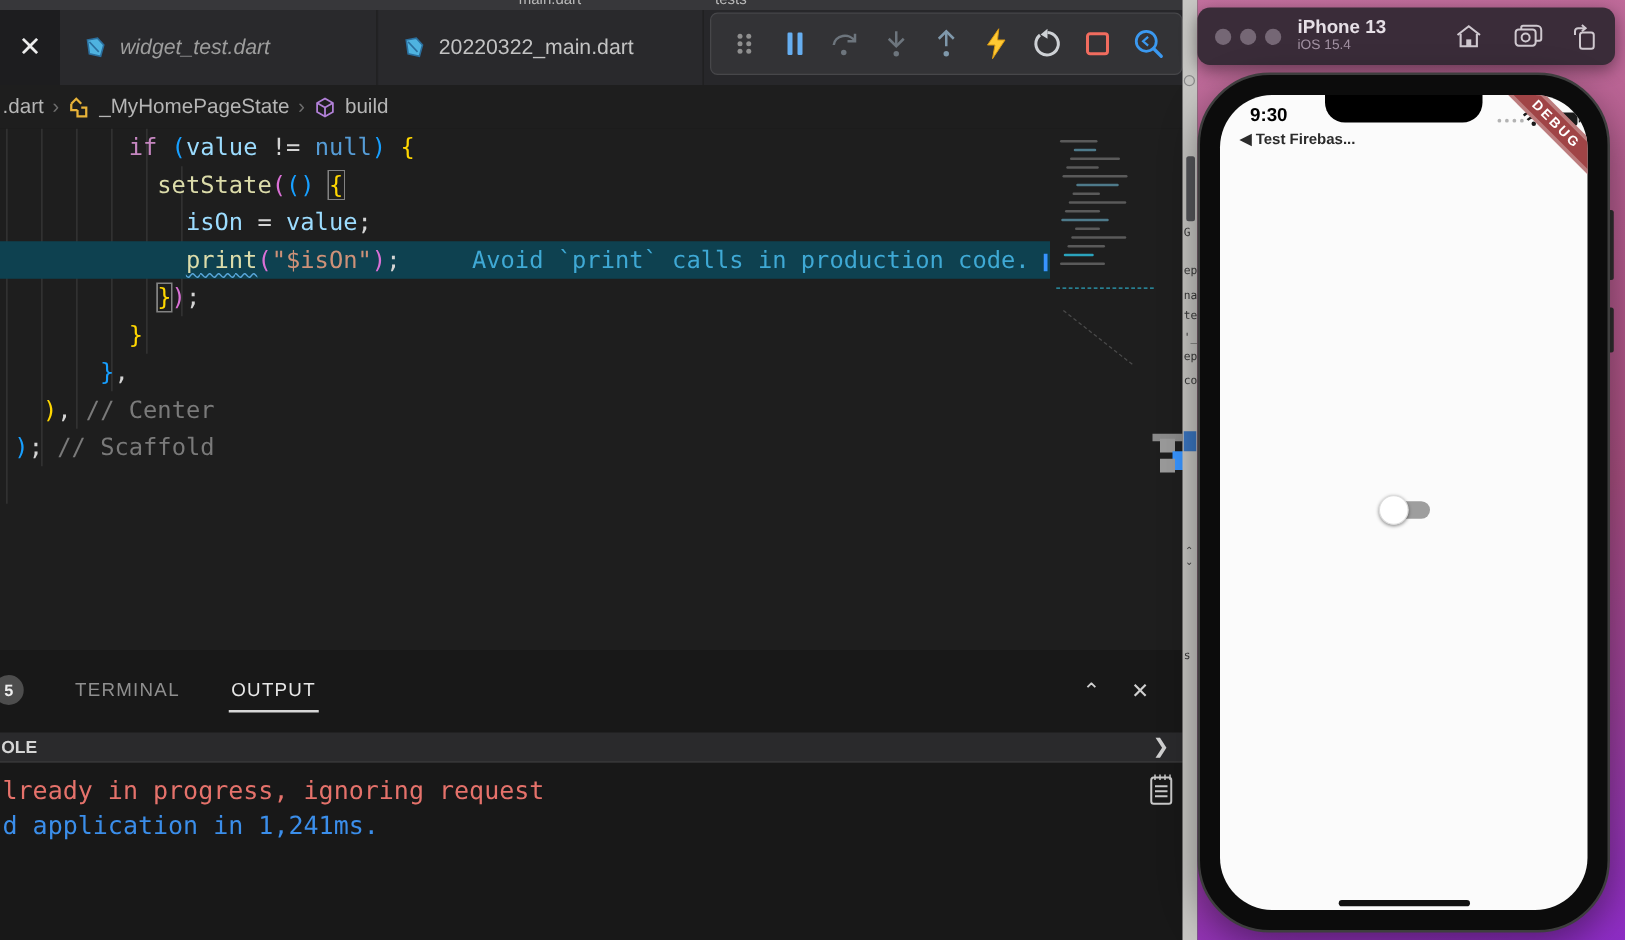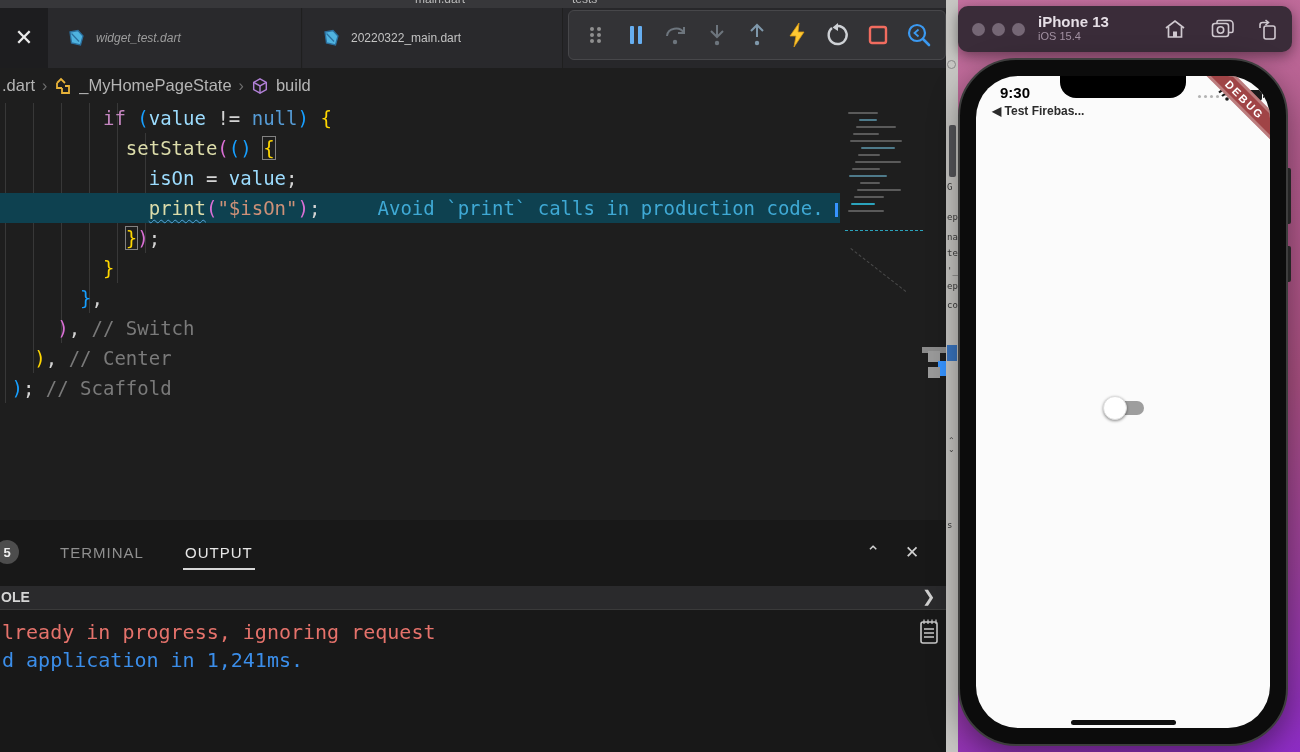--- a/index.html
+++ b/index.html
@@ -11,21 +11,21 @@
   #vscode { position:absolute; left:0; top:0; width:946px; height:752px; background:#1e1e1e; }
 
   .top-strip { position:absolute; left:0; top:0; width:946px; height:8px; background:#37373a; overflow:hidden; }
   .top-strip span { position:absolute; top:-8px; font-size:12px; color:#b9b9b9; }
 
   .tab-bar { position:absolute; left:0; top:8px; width:946px; height:60px; background:#27272a; }
   .tab-close { position:absolute; left:0; top:0; width:48px; height:60px; background:#1d1d1f;
     display:flex; align-items:center; justify-content:center; color:#ececec; font-size:22px; cursor:pointer; }
   .tab { position:absolute; top:0; height:60px; display:flex; align-items:center; gap:10px;
     padding:0 18px; background:#29292c; border-right:1px solid #1f1f1f; }
-  .tab .lbl { font-size:12px; color:#9d9d9d; }
+  .tab .lbl { font-size:17px; color:#9d9d9d; }
   .tab.preview .lbl { font-style:italic; }
   .tab.active2 .lbl { color:#c3c3c3; }
 
   .dbg-toolbar { position:absolute; left:568px; top:2px; width:378px; height:50px;
     background:#333336; border:1px solid #47474a; border-radius:6px;
     display:flex; align-items:center; justify-content:space-around; padding:0 6px; }
   .ticon { width:30px; height:30px; display:flex; align-items:center; justify-content:center; cursor:pointer; }
 
   .breadcrumb { position:absolute; left:0; top:68px; width:946px; height:35px;
     display:flex; align-items:center; gap:7px; padding-left:2px; background:#1e1e1e; }
@@ -237,21 +237,20 @@
       <div class="guide" style="left:145px;top:30px;height:120px"></div>
 
       <div id="code-lines">
           <div class="cline">         <span class="kw">if</span><span class="pl"> </span><span class="b3">(</span><span class="vr">value</span><span class="pl"> != </span><span class="k2">null</span><span class="b3">)</span><span class="pl"> </span><span class="b1">{</span></div>
           <div class="cline">           <span class="fn">setState</span><span class="b2">(</span><span class="b3">(</span><span class="b3">)</span><span class="pl"> </span><span class="b1 bx">{</span></div>
           <div class="cline">             <span class="vr">isOn</span><span class="pl"> = </span><span class="vr">value</span><span class="pl">;</span></div>
           <div class="cline hl">             <span class="fn sq">print</span><span class="b2">(</span><span class="st">"$isOn"</span><span class="b2">)</span><span class="pl">;</span><span class="hint">     Avoid `print` calls in production code.</span></div>
           <div class="cline">           <span class="b1 bx">}</span><span class="b2">)</span><span class="pl">;</span></div>
           <div class="cline">         <span class="b1">}</span></div>
           <div class="cline">       <span class="b3">}</span><span class="pl">,</span></div>
-          <div class="cline">     <span class="b2">)</span><span class="pl">, </span><span class="cm">// Switch</span></div>
           <div class="cline">   <span class="b1">)</span><span class="pl">, </span><span class="cm">// Center</span></div>
           <div class="cline"> <span class="b3">)</span><span class="pl">; </span><span class="cm">// Scaffold</span></div>
         </div>
 
       <div id="minimap">
         <div class="mline-hl"></div>
         <div class="mdiag"></div>
         <div class="mod-mark" style="top:95px;height:14px"></div>
       <div class="mbar" style="left: 3px; top: 4px; width: 30px; background: rgb(90, 90, 90);"></div>
           <div class="mbar" style="left: 14px; top: 11px; width: 18px; background: rgb(78, 122, 138);"></div>

